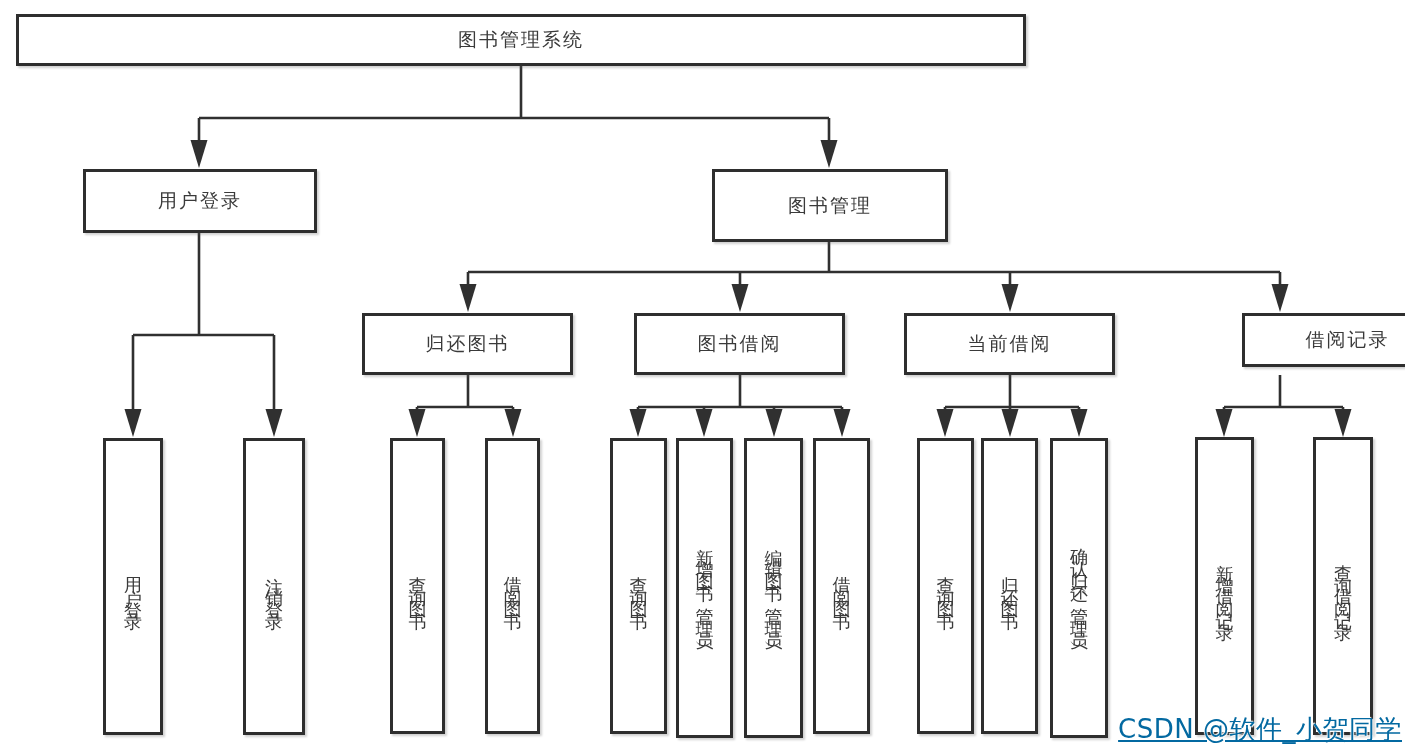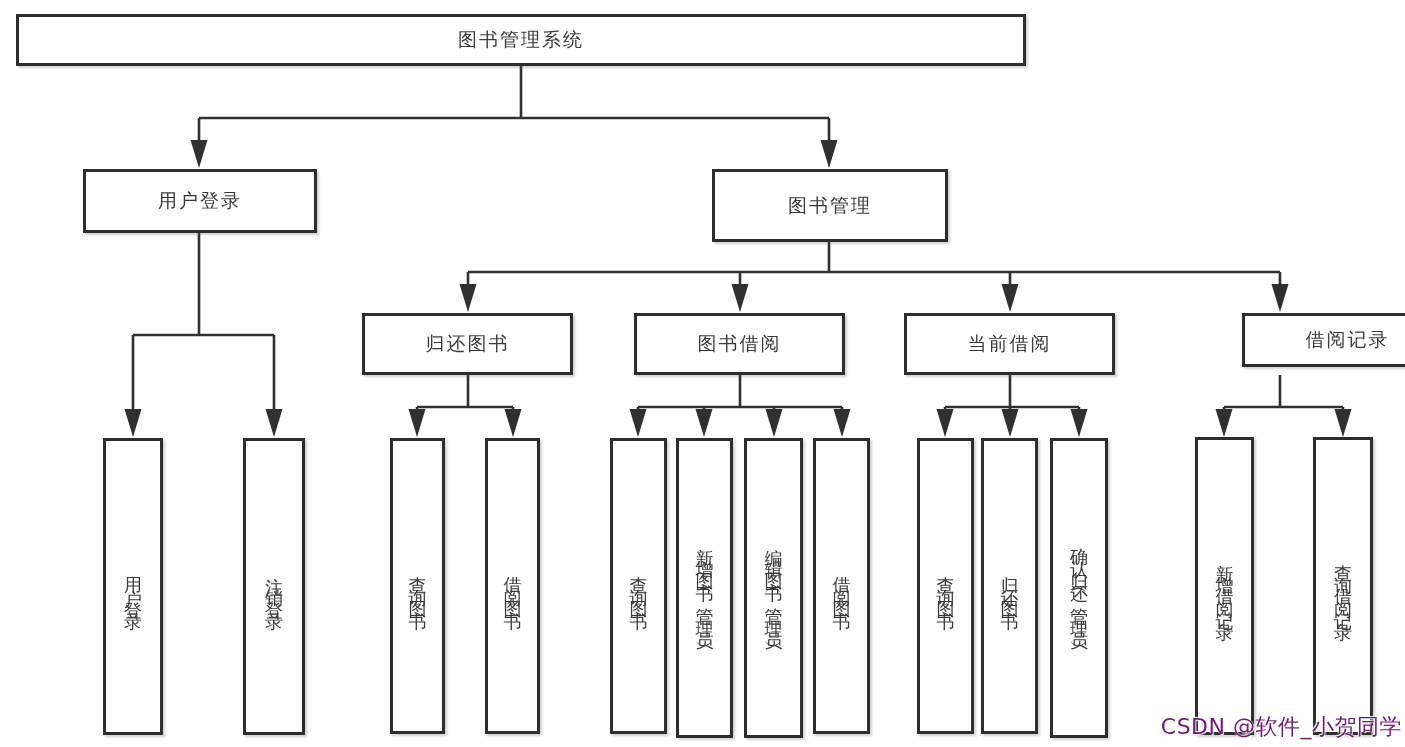--- a/index.html
+++ b/index.html
@@ -15,23 +15,24 @@
     display:flex;align-items:center;justify-content:center;z-index:2;
     box-shadow:1.5px 2px 2px rgba(90,90,90,.28);
   }
   .hbox{font-size:19px;letter-spacing:2px;white-space:nowrap;text-align:center;}
   .vlabel{
     writing-mode:vertical-rl;text-orientation:mixed;
     font-size:18px;letter-spacing:12px;line-height:1;white-space:nowrap;color:#3a3a3a;
   }
   .watermark{
     position:absolute;top:712px;right:3px;z-index:6;
-    font-size:22px;letter-spacing:.5px;color:#701a75;
+    font-size:26px;letter-spacing:.5px;color:#0369a1;
     text-shadow:1px 1px 1px #ffffff, -1px -1px 1px #ffffff;
     white-space:nowrap;
+    text-decoration:underline;
   }
 </style>
 </head>
 <body>
 
 <div class="canvas">
 
   <svg class="wires" width="1405" height="747" viewBox="0 0 1405 747">
 
     <path d="M521 66 V118 M199 118 H829 M199 118 V145 M829 118 V145"></path>

